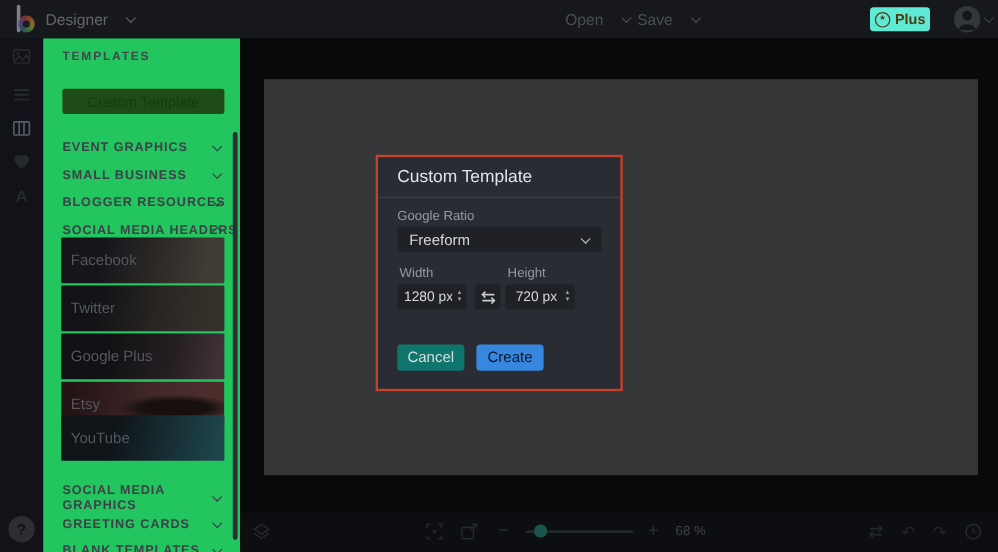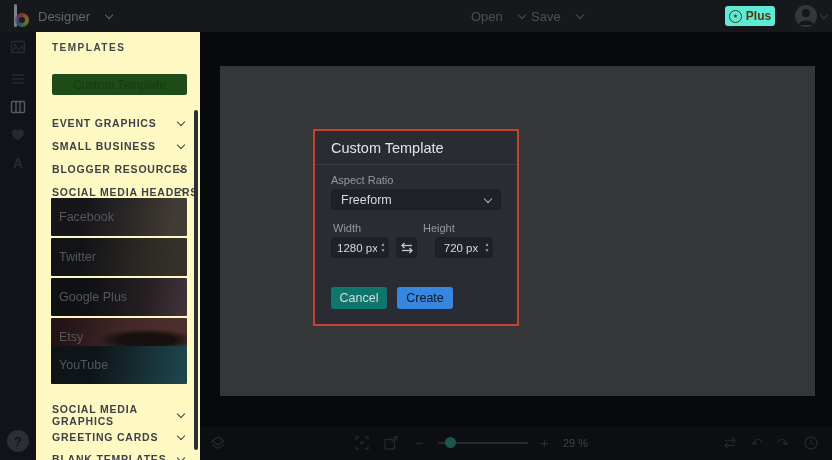--- a/index.html
+++ b/index.html
@@ -27,21 +27,21 @@
   .chev{display:inline-block;width:5px;height:5px;border-right:1.5px solid currentColor;border-bottom:1.5px solid currentColor;
     transform:rotate(45deg);margin-top:-2px;}
   .chev.up{transform:rotate(-135deg);margin-top:2px;}
   
   .rail{position:absolute;left:0;top:32px;width:36px;height:428px;background:#121318;}
   .rail-icon{position:absolute;left:10px;width:16px;height:16px;color:#26292e;}
   .rail-icon.active{color:#565b63;}
   .rail-icon svg{display:block;}
   .rail-icon.txt{font-size:14px;font-weight:bold;text-align:center;line-height:16px;}
   
-  .panel{position:absolute;left:36px;top:32px;width:164px;height:428px;background:#fef9c3;}
+  .panel{position:absolute;left:36px;top:32px;width:164px;height:428px;background:#22c55e;}
   .panel-heading{position:absolute;left:16px;top:10px;font-size:10px;letter-spacing:1.5px;color:#42464e;font-weight:bold;}
   .green-btn{position:absolute;left:16px;top:42px;width:135px;height:21px;background:#1e4b18;border-radius:2px;
     color:#153c0e;font-size:12px;display:flex;align-items:center;justify-content:center;}
   .cat-row{position:absolute;left:0;width:164px;height:22px;display:flex;align-items:center;color:#3d4148;}
   .cat-row .lbl{margin-left:16px;font-size:10.5px;letter-spacing:.8px;font-weight:bold;}
   .cat-row .chev{position:absolute;right:16px;}
   .thumb{position:absolute;left:15px;width:136px;height:38px;border-radius:1px;overflow:hidden;display:flex;align-items:center;}
   .thumb .t-lbl{margin-left:8px;font-size:12.5px;color:#54585e;position:relative;z-index:2;}
   .thumb-facebook{background:linear-gradient(100deg,#16151a 25%,#2d2a27 60%,#413b35 88%);}
   .thumb-twitter{background:linear-gradient(100deg,#121316 22%,#2a2723 62%,#35302a 90%);}
@@ -228,21 +228,21 @@
       <svg width="16" height="16" viewBox="0 0 16 16" fill="none" stroke="currentColor" stroke-width="1.3">
         <rect x="2" y="4.5" width="9.5" height="9.5" rx="1"></rect>
         <path d="M8.5 7.5 L14 2"></path>
           <path d="M10.5 2 H14 V5.5"></path>
       </svg>
     </div>
     <div class="bb-glyph" style="left:215px">−</div>
     <div class="zoom-track"></div>
     <div class="zoom-thumb"></div>
     <div class="bb-glyph" style="left:340px">+</div>
-    <div class="zoom-pct">29 %</div>
+    <div class="zoom-pct">68 %</div>
 
     <div class="bb-icon" style="left:522px">
       <svg width="16" height="16" viewBox="0 0 16 16" fill="none" stroke="currentColor" stroke-width="1.3">
         <path d="M3 5.5 H13"></path>
           <path d="M10.5 3 L13 5.5 L10.5 8"></path>
         <path d="M13 10.5 H3"></path>
           <path d="M5.5 8 L3 10.5 L5.5 13"></path>
       </svg>
     </div>
     <div class="bb-glyph" style="left:551px;font-size:14px;color:#24272c">↶</div>
@@ -255,21 +255,21 @@
     </div>
   </div>
 
   <div class="help-btn">?</div>
 
   <div class="modal">
     <div class="modal-header">
       <div class="modal-title">Custom Template</div>
     </div>
 
-    <div class="field-label" style="left:16px;top:43px">Aspect Ratio</div>
+    <div class="field-label" style="left:16px;top:43px">Google Ratio</div>
     <div class="select">
       <span class="sel-txt">Freeform</span>
       <span class="chev"></span>
     </div>
 
     <div class="field-label" style="left:18px;top:91px">Width</div>
     <div class="field-label" style="left:108px;top:91px">Height</div>
 
     <div class="dim-field" style="left:16px">
       <input value="1280 px" style="">
@@ -281,21 +281,21 @@
 
     <div class="swap-btn">
       <svg width="14" height="14" viewBox="0 0 14 14" fill="none" stroke="currentColor" stroke-width="1.3">
         <path d="M12 4.5 H2"></path>
           <path d="M4.5 2 L2 4.5 L4.5 7"></path>
         <path d="M2 9.5 H12"></path>
           <path d="M9.5 7 L12 9.5 L9.5 12"></path>
       </svg>
     </div>
 
-    <div class="dim-field" style="left:120px">
+    <div class="dim-field" style="left:106px">
       <input value="720 px" style="">
       <span class="stepper">
         <span>▲</span>
         <span>▼</span>
       </span>
     </div>
 
     <div class="btn btn-cancel">Cancel</div>
     <div class="btn btn-create">Create</div>
   </div>

